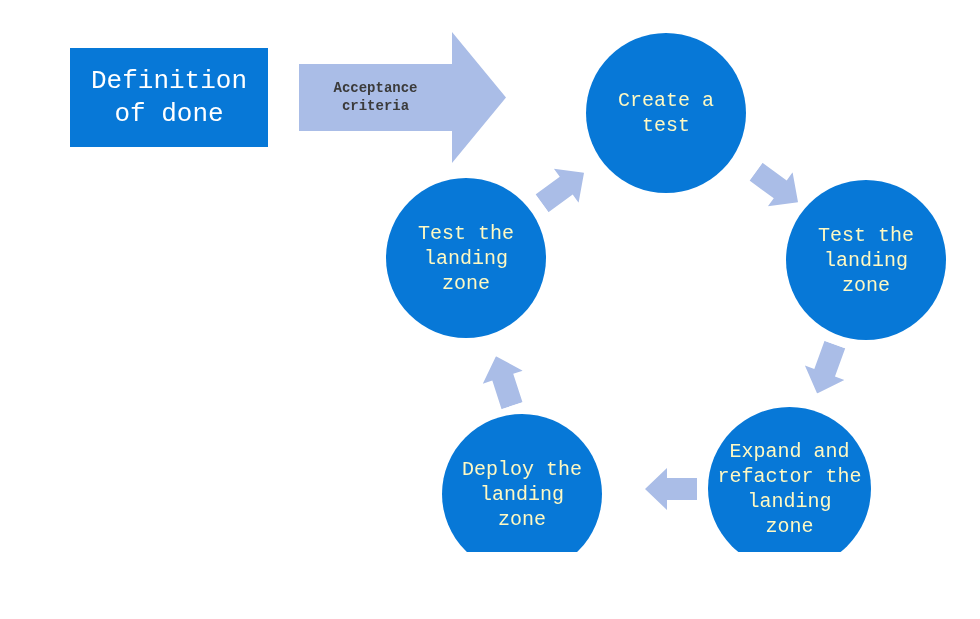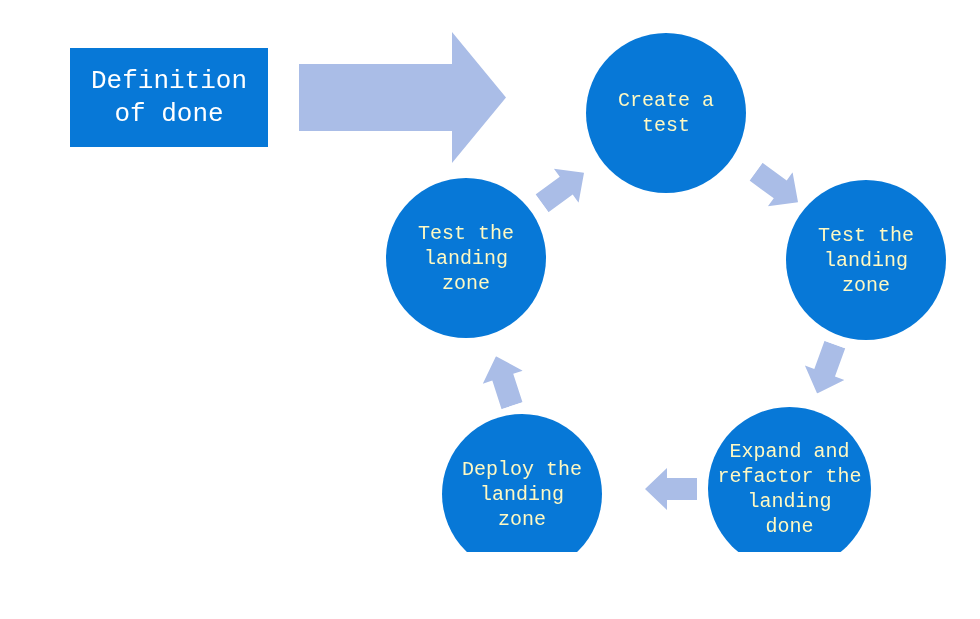--- a/index.html
+++ b/index.html
@@ -82,37 +82,39 @@
 <div class="canvas">
 
   <div class="def-box">
     <span class="label">Definition
 of done</span>
   </div>
 
   <svg class="accept-arrow" viewBox="0 0 207 131" aria-hidden="true">
     <polygon points="0,32 153,32 153,0 207,65.5 153,131 153,99 0,99" fill="#AABDE7"></polygon>
   </svg>
+  <div class="accept-label">Acceptance
+criteria</div>
 
   <div class="circle c-create">
     <span class="label">Create a
 test</span>
   </div>
 
   <div class="circle c-test-right">
     <span class="label">Test the
 landing
 zone</span>
   </div>
 
   <div class="circle c-expand">
     <span class="label">Expand and
 refactor the
 landing
-done</span>
+zone</span>
   </div>
 
   <div class="circle c-deploy">
     <span class="label">Deploy the
 landing
 zone</span>
   </div>
 
   <div class="circle c-test-left">
     <span class="label">Test the

